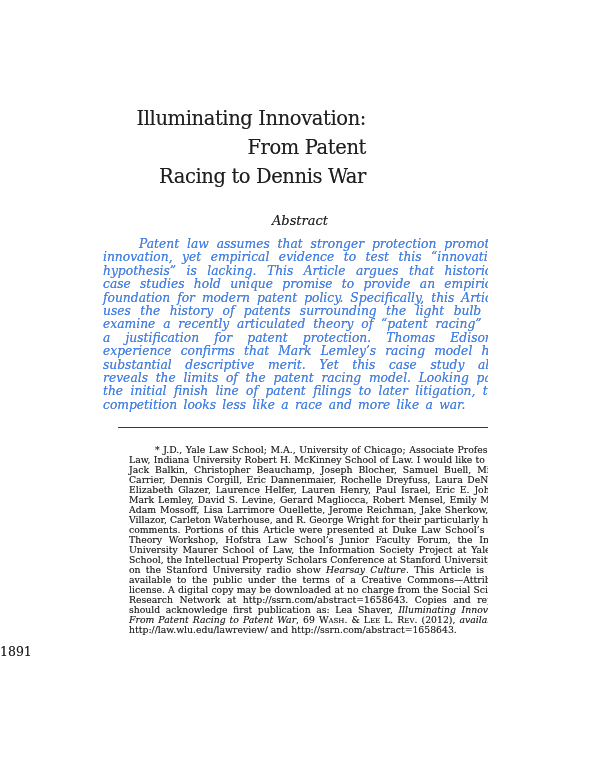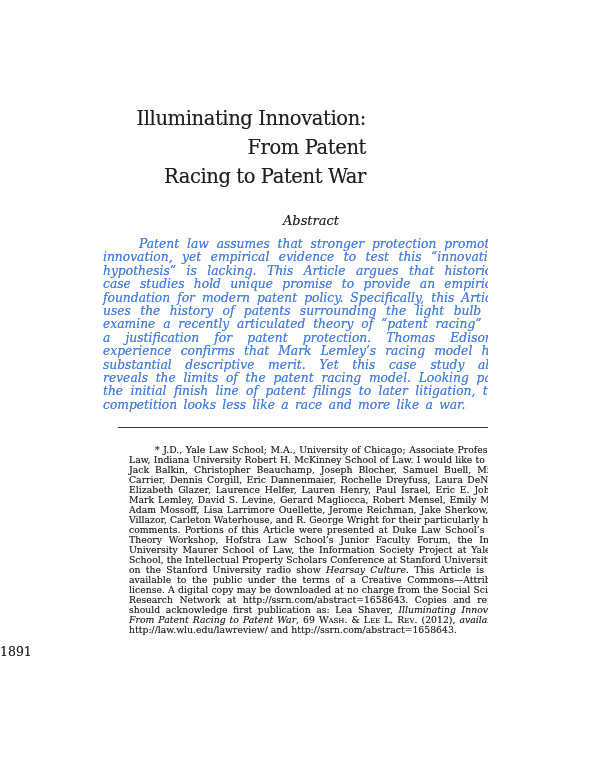--- a/index.html
+++ b/index.html
@@ -32,21 +32,21 @@
     font-size: 13.5px;
     color: #1e1e1e;
   }
   .author sup {
     font-size: 9px;
     vertical-align: super;
     line-height: 0;
   }
   .abstract-heading {
     position: absolute;
-    top: 213px; left: 111px; width: 400px;
+    top: 213px; left: 100px; width: 400px;
     text-align: center;
     font-style: italic;
     font-size: 13px;
     color: #1e1e1e;
   }
   .abstract {
     position: absolute;
     top: 238px; left: 103px; width: 400px;
     margin: 0;
     text-align: justify;
@@ -85,21 +85,21 @@
     color: #1e1e1e;
   }
 </style>
 </head>
 <body>
 
 <div class="page">
 
   <div class="title">
     <div>Illuminating Innovation: From Patent</div>
-    <div>Racing to Patent War</div>
+    <div>Racing to Dennis War</div>
   </div>
 
 
   <div class="abstract-heading">Abstract</div>
 
   <p class="abstract">Patent law assumes that stronger protection promotes innovation, yet empirical evidence to test this “innovation hypothesis” is lacking. This Article argues that historical case studies hold unique promise to provide an empirical foundation for modern patent policy. Specifically, this Article uses the history of patents surrounding the light bulb to examine a recently articulated theory of “patent racing” as a justification for patent protection. Thomas Edison’s experience confirms that Mark Lemley’s racing model has substantial descriptive merit. Yet this case study also reveals the limits of the patent racing model. Looking past the initial finish line of patent filings to later litigation, the competition looks less like a race and more like a war.</p>
 
   <div class="footnote-rule"></div>
 
   <p class="footnote"><span>*  J.D., Yale Law School; M.A., University of Chicago; Associate Professor of Law, Indiana University Robert H. McKinney School of Law. I would like to thank Jack Balkin, Christopher Beauchamp, Joseph Blocher, Samuel Buell, Michael Carrier, Dennis Corgill, Eric Dannenmaier, Rochelle Dreyfuss, Laura DeNardis, Elizabeth Glazer, Laurence Helfer, Lauren Henry, Paul Israel, Eric E. Johnson, Mark Lemley, David S. Levine, Gerard Magliocca, Robert Mensel, Emily Morris, Adam Mossoff, Lisa Larrimore Ouellette, Jerome Reichman, Jake Sherkow, Rose Villazor, Carleton Waterhouse, and R. George Wright for their particularly helpful comments. Portions of this Article were presented at Duke Law School’s Legal Theory Workshop, Hofstra Law School’s Junior Faculty Forum, the Indiana University Maurer School of Law, the Information Society Project at Yale Law School, the Intellectual Property Scholars Conference at Stanford University, and on the Stanford University radio show </span><span class="it">Hearsay Culture</span><span>. This Article is made available to the public under the terms of a Creative Commons—Attribution license. A digital copy may be downloaded at no charge from the Social Sciences Research Network at http://ssrn.com/abstract=1658643. Copies and reprints should acknowledge first publication as: Lea Shaver, </span><span class="it">Illuminating Innovation: From Patent Racing to Patent War</span><span>, 69 </span><span class="sc">Wash. &amp; Lee L. Rev.</span><span> (2012), </span><span class="it">available at</span><span> http://law.wlu.edu/lawreview/ and http://ssrn.com/abstract=1658643.</span></p>

